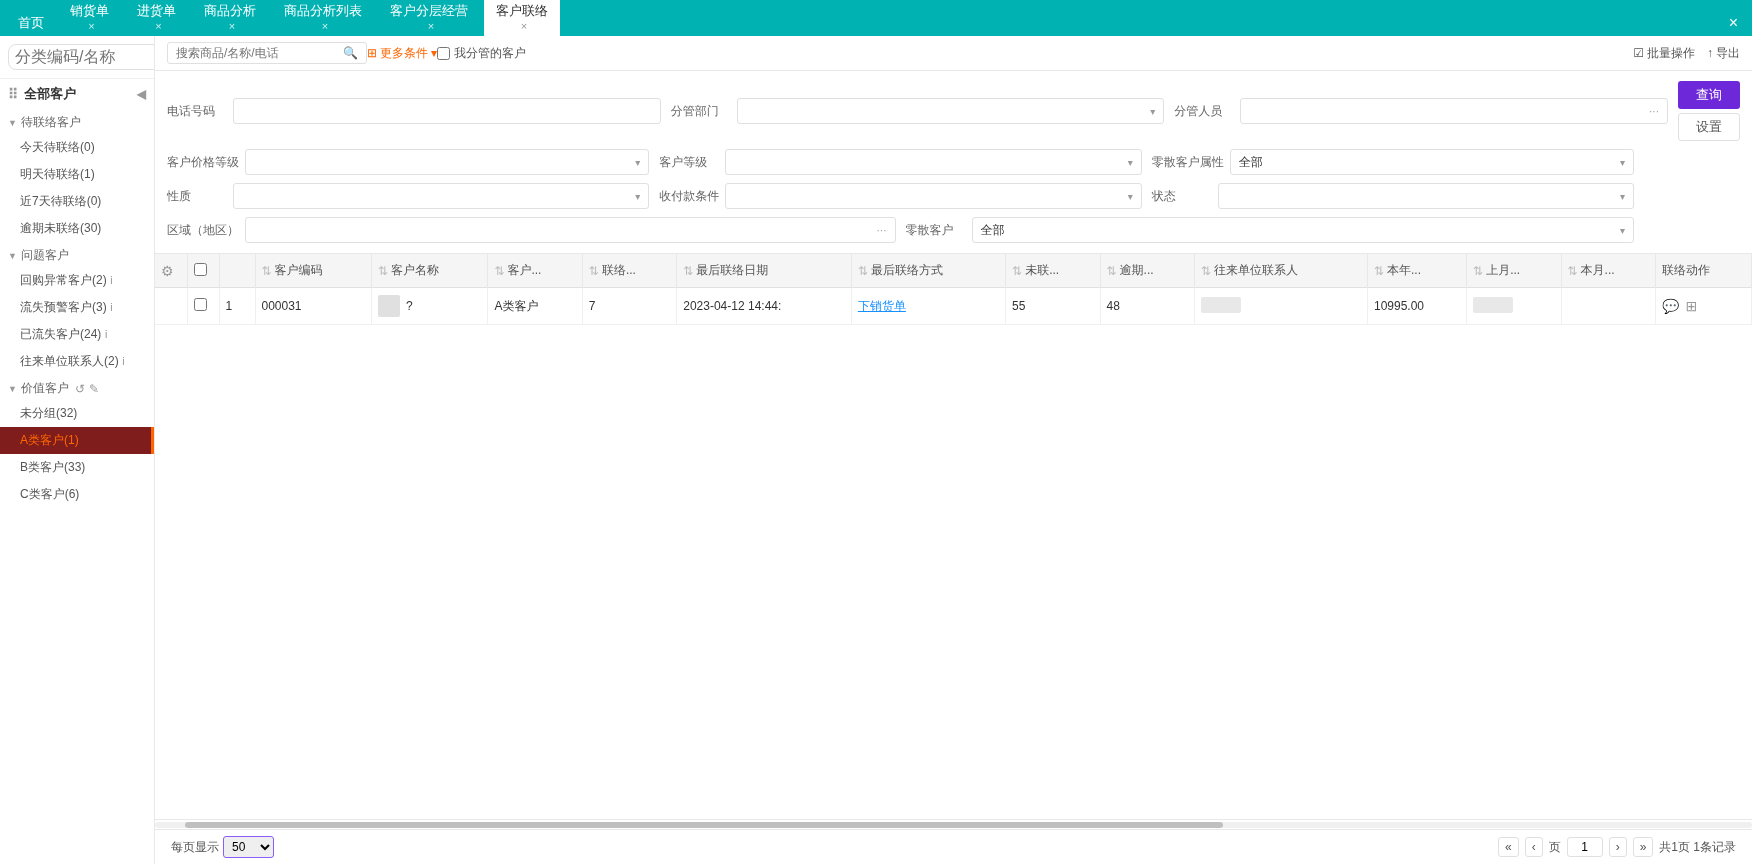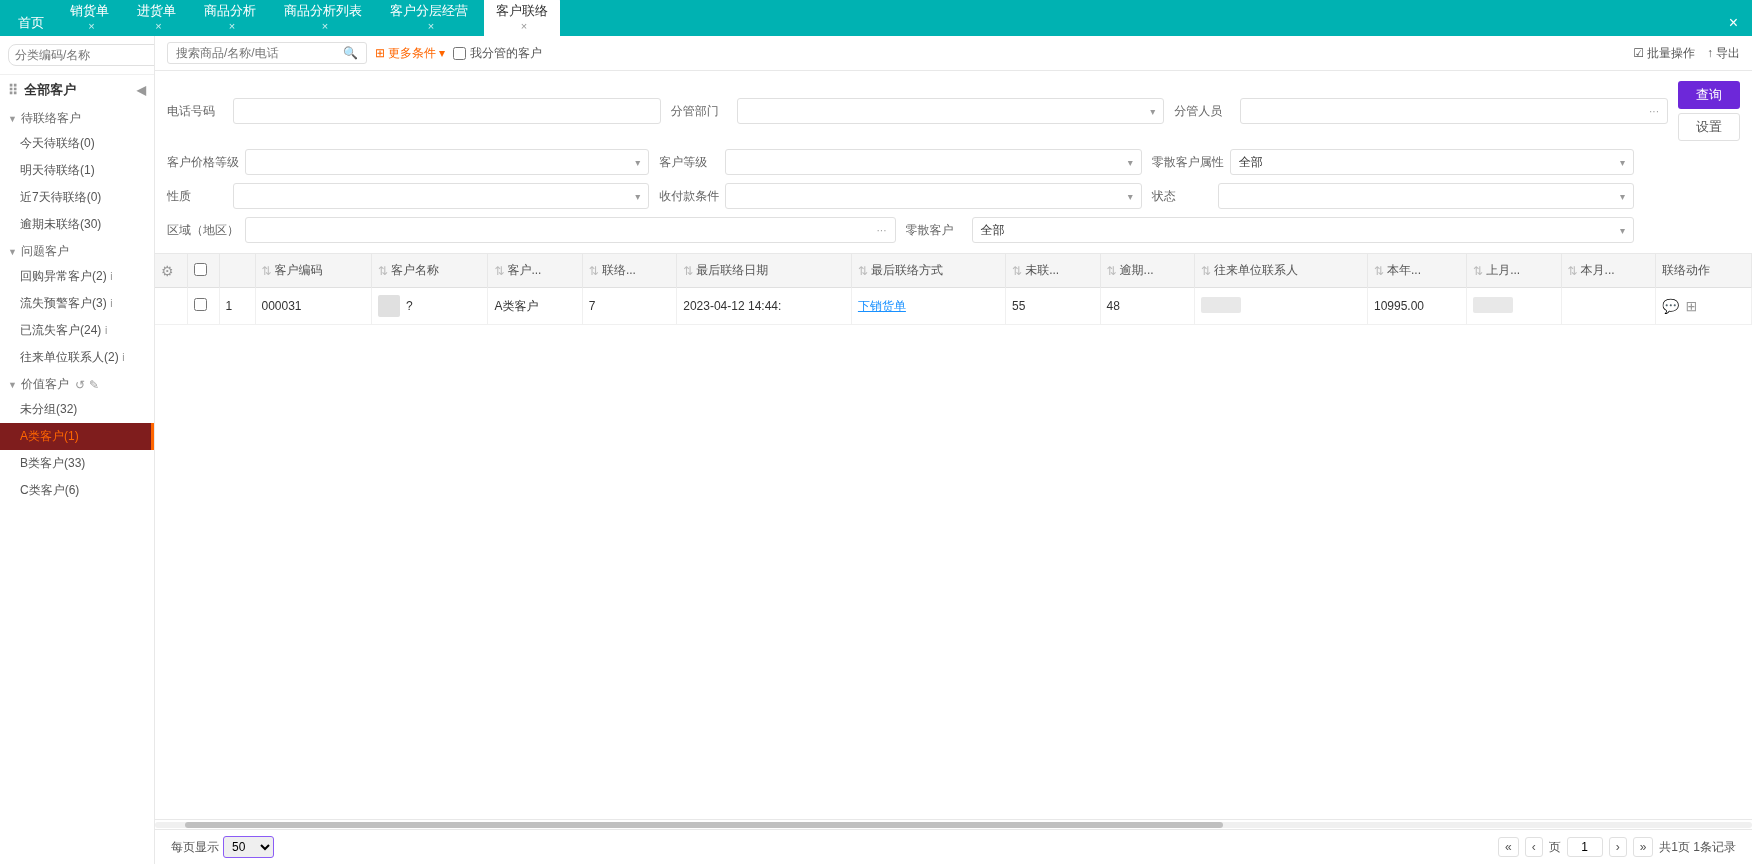--- a/index.html
+++ b/index.html
@@ -66,21 +66,21 @@
       display: flex;
       align-items: center;
       padding: 8px;
       border-bottom: 1px solid #f0f0f0;
     }
     .sidebar-search input {
       flex: 1;
       border: 1px solid #e0e0e0;
       border-radius: 8px;
       padding: 3px 6px;
-      font-size: 12px;
+      font-size: 16px;
       outline: none;
       color: #4c1d95;
     }
     .sidebar-section-header {
       display: flex;
       align-items: center;
       padding: 6px 8px;
       font-weight: bold;
       font-size: 13px;
       color: #333;
@@ -126,21 +126,21 @@
       background: #f5f5f5;
     }
 
     
     .filter-bar {
       display: flex;
       align-items: center;
       padding: 6px 12px;
       background: #fff;
       border-bottom: 1px solid #e8e8e8;
-      gap: 8px;
+      gap: 0;
     }
     .filter-search-box {
       display: flex;
       align-items: center;
       border: 1px solid #e0e0e0;
       border-radius: 3px;
       padding: 3px 8px;
       gap: 4px;
       width: 200px;
     }

